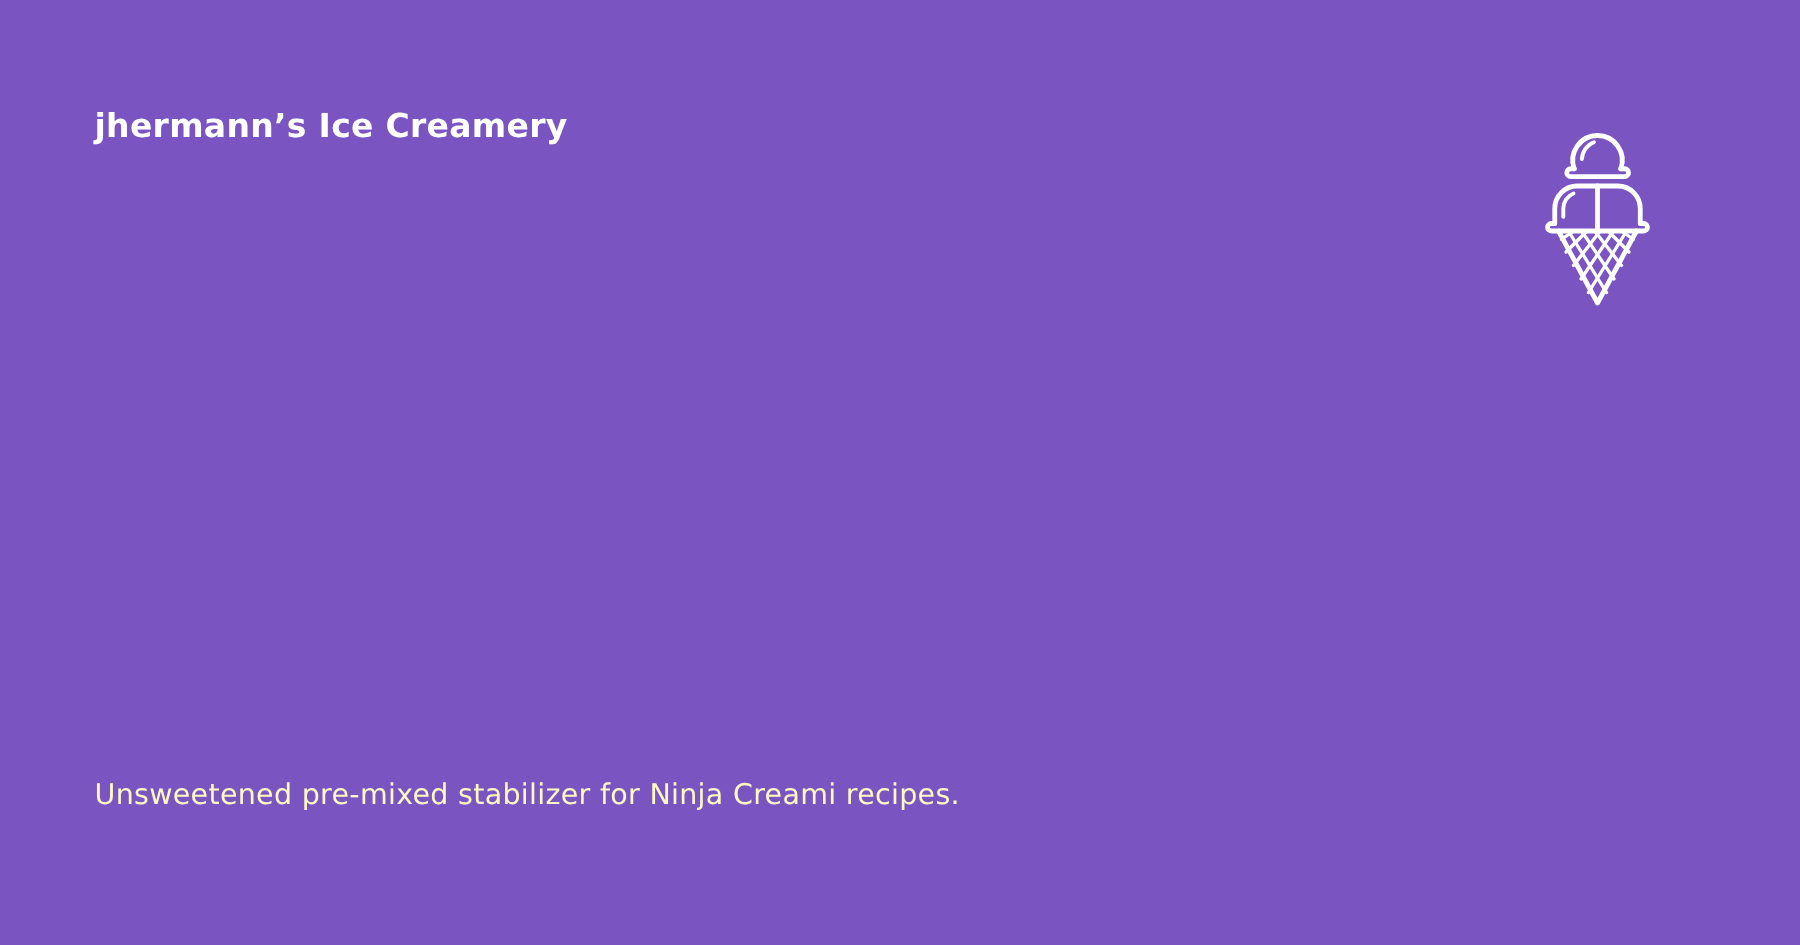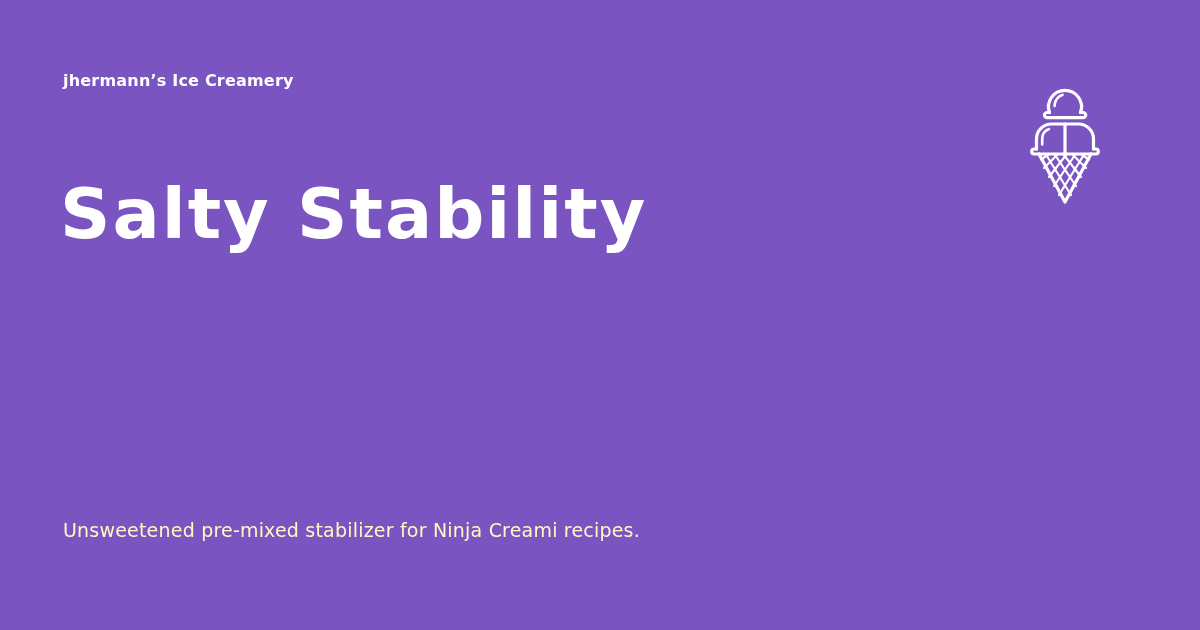--- a/index.html
+++ b/index.html
@@ -23,21 +23,21 @@
     box-sizing: border-box;
     overflow: hidden;
   }
 
   
   .brand {
     position: absolute;
     left: 63px;
     top: 72px;
     font-family: "DejaVu Sans", sans-serif;
-    font-size: 16px;
+    font-size: 22px;
     font-weight: bold;
     line-height: 1.15;
     color: #ffffff;
     letter-spacing: 0.2px;
     white-space: nowrap;
     text-align: center;
   }
 
   
   .title {
@@ -81,21 +81,20 @@
     height: 144px;
   }
 </style>
 </head>
 <body>
 
 <div class="og-card">
 
   <div class="brand">jhermann’s Ice Creamery</div>
 
-  <div class="title">Salty Stability</div>
 
   <div class="subtitle">Unsweetened pre-mixed stabilizer for Ninja Creami recipes.</div>
 
   <div class="logo">
     <svg viewBox="0 0 78 144" xmlns="http://www.w3.org/2000/svg" fill="none" stroke="#ffffff" stroke-width="3.2" stroke-linecap="round" stroke-linejoin="round">
 
       <path d="M23.5 48.5 A16.5 16.5 0 1 1 54.5 48.5"></path>
 
       <path d="M23.5 48.5 h-2.4 a2.6 2.6 0 0 0 0 5.2 h36.0 a2.6 2.6 0 0 0 0 -5.2 h-2.6"></path>
 

